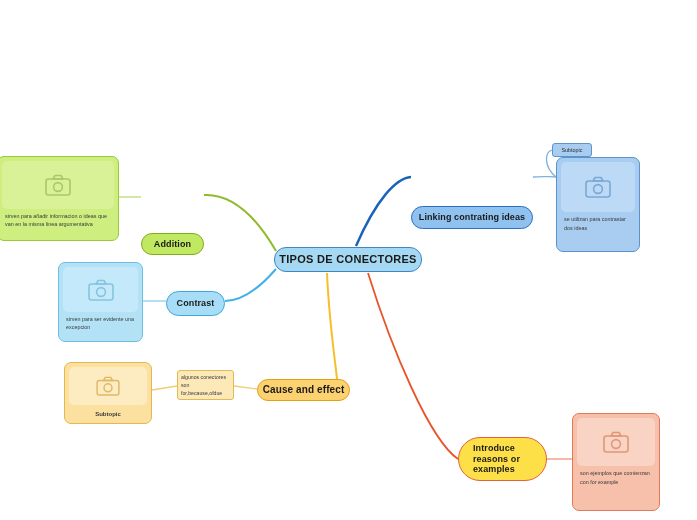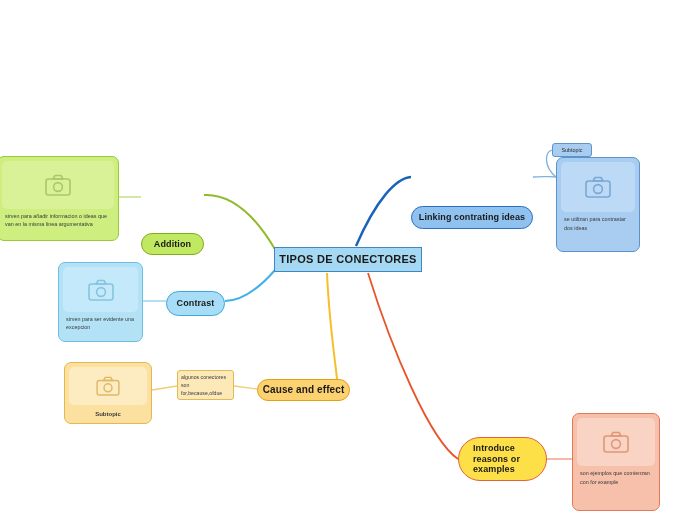--- a/index.html
+++ b/index.html
@@ -47,21 +47,21 @@
   }
 
   .central {
     left: 274px;
     top: 247px;
     width: 148px;
     height: 25px;
     font-size: 11px;
     background: #a5d8f3;
     border-color: #3f87c4;
-    border-radius: 0;
+    border-radius: 12px;
     letter-spacing: .3px;
   }
 
   .topic-addition {
     left: 141px;
     top: 186px;
     width: 63px;
     height: 22px;
     font-size: 9px;
     background: #c0e860;

